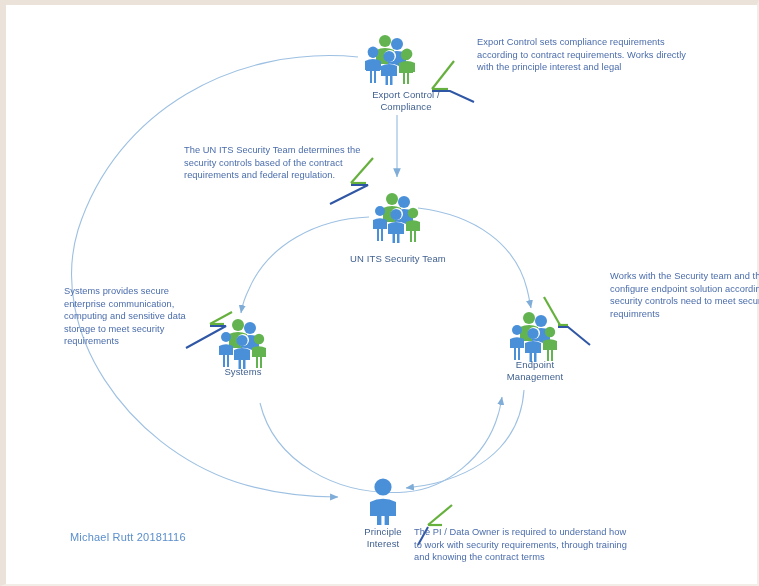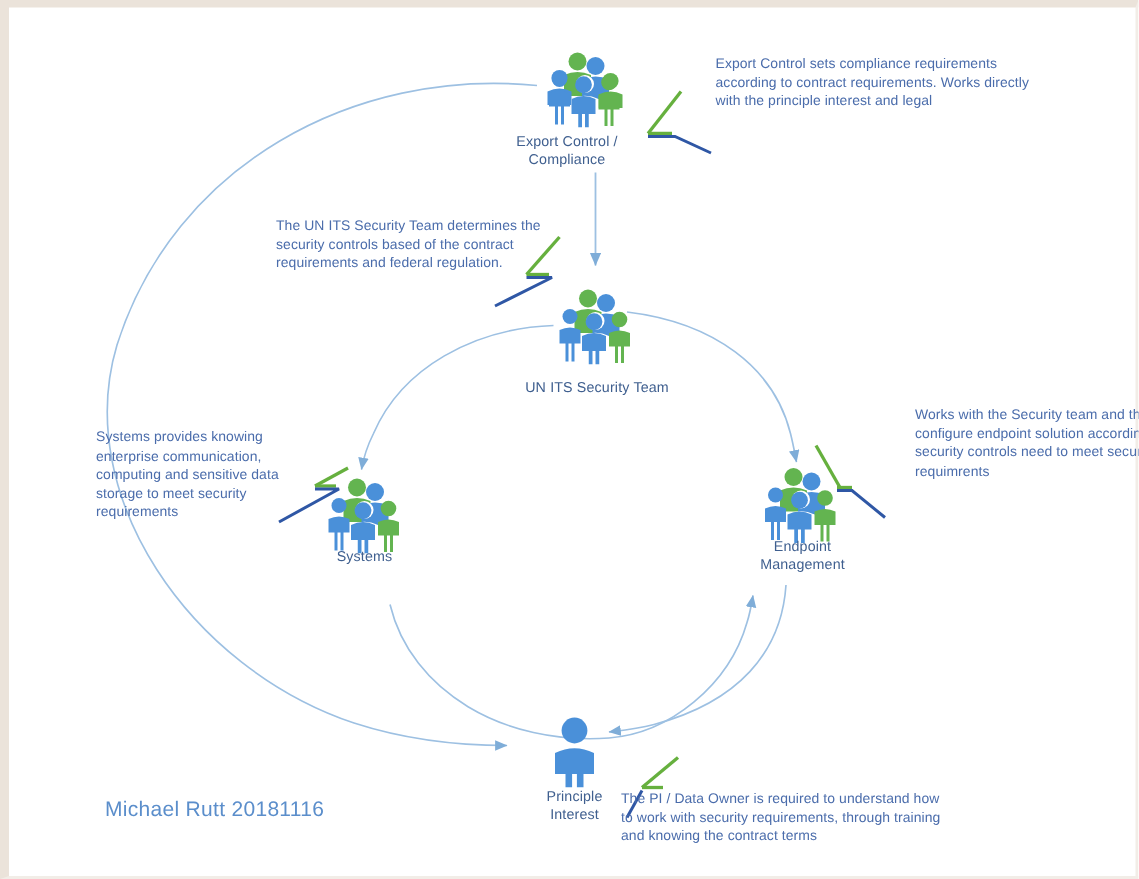--- a/index.html
+++ b/index.html
@@ -47,21 +47,21 @@
     font-size: 9.3px;
     line-height: 12.6px;
     white-space: pre-line;
     letter-spacing: 0.05px;
   }
   .callout.right-align { text-align: left; }
   .callout.left-align { text-align: left; }
   .signature {
     position: absolute;
     color: #5b8ecb;
-    font-size: 14px;
+    font-size: 11px;
     letter-spacing: 0.2px;
   }
   .icon-wrap {
     position: absolute;
   }
 </style>
 </head>
 <body>
 
 <div id="canvas">
@@ -148,21 +148,21 @@
       <g fill="#4a90d9">
         <circle cx="27" cy="23.5" r="5.6"></circle>
         <path d="M19 33 q8 -4 16 0 l0 10 l-4.5 0 l0 9 l-2.5 0 l0 -9 l-2 0 l0 9 l-2.5 0 l0 -9 l-4.5 0 z"></path>
       </g>
       <g fill="#63b450">
         <circle cx="44" cy="22" r="5.2"></circle>
         <path d="M37 31 q7 -3.5 14 0 l0 9 l-4 0 l0 11 l-2 0 l0 -11 l-2 0 l0 11 l-2 0 l0 -11 l-4 0 z"></path>
       </g>
     </svg>
   </div>
-  <div class="node-label" style="left:316px; top:84px; width:112px;">Export Control /
+  <div class="node-label" style="left:344px; top:84px; width:112px;">Export Control /
 Compliance</div>
 
   <div class="icon-wrap" style="left:363px; top:186px;">
     <svg width="56" height="52" viewBox="0 0 56 52">
       <circle cx="23" cy="8" r="6" fill="#63b450"></circle>
       <path d="M14 17 q9 -4 18 0 l0 14 l-18 0 z" fill="#63b450"></path>
       <circle cx="35" cy="11" r="6" fill="#4a90d9"></circle>
       <path d="M26 20 q9 -4 18 0 l0 13 l-18 0 z" fill="#4a90d9"></path>
       <circle cx="28" cy="23" r="6" fill="#ffffff"></circle>
       <path d="M19 33 q9 -4.5 18 0 l0 10 l-18 0 z" fill="#ffffff"></path>
@@ -237,21 +237,21 @@
       <path d="M7 25 q13 -6.5 26 0 l0 14 l-7 0 l0 9 l-4.4 0 l0 -9 l-3.2 0 l0 9 l-4.4 0 l0 -9 l-7 0 z" fill="#4a90d9"></path>
     </svg>
   </div>
   <div class="node-label" style="left:336px; top:521px; width:82px;">Principle
 Interest</div>
 
   <div class="callout left-align" style="left:471px; top:31px; width:228px;">Export Control sets compliance requirements according to contract requirements.  Works directly with the principle interest and legal</div>
 
   <div class="callout right-align" style="left:178px; top:139px; width:185px;">The UN ITS Security Team determines the security controls based of the contract requirements and federal regulation.</div>
 
-  <div class="callout right-align" style="left:58px; top:280px; width:148px;">Systems provides knowing enterprise communication, computing and sensitive data storage to meet security requirements</div>
+  <div class="callout right-align" style="left:58px; top:280px; width:148px;">Systems provides secure enterprise communication, computing and sensitive data storage to meet security requirements</div>
 
   <div class="callout left-align" style="left:592px; top:265px; width:191px;margin-left:12px;">Works with the Security team and the PI to configure endpoint solution according to the security controls need to meet security requimrents</div>
 
   <div class="callout left-align" style="left:408px; top:521px; width:213px;">The PI / Data Owner is required to understand how to work with security requirements, through training and knowing the contract terms</div>
 
   <div class="signature" style="left:64px; top:526px;">Michael Rutt 20181116</div>
 
 </div>
 
 </body></html>

